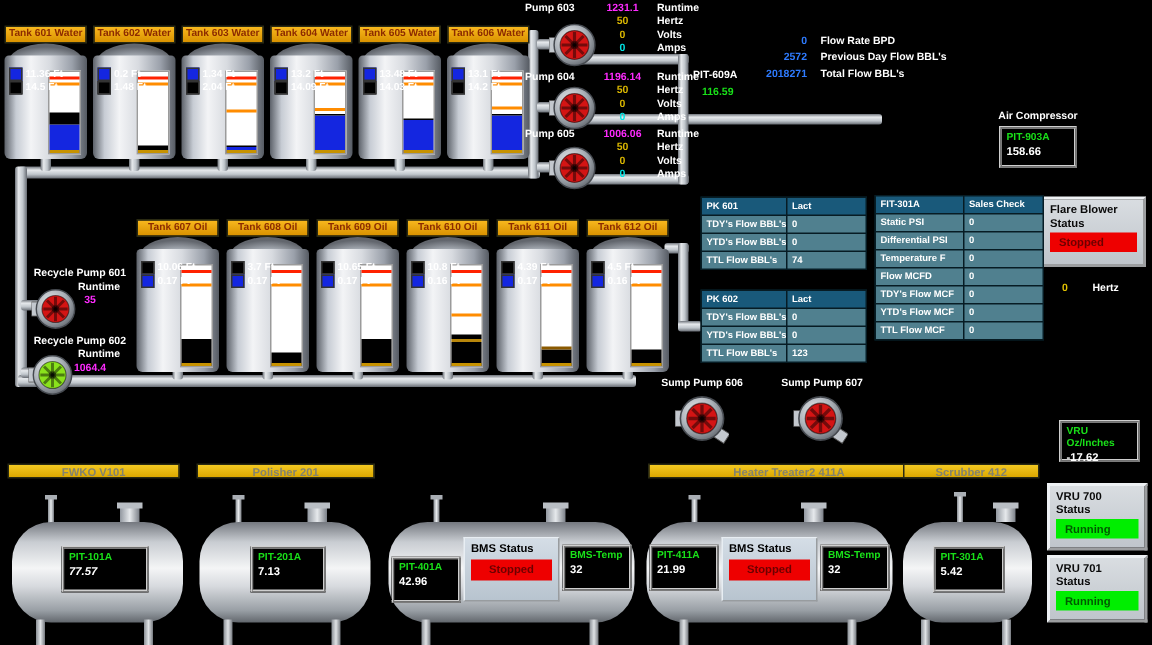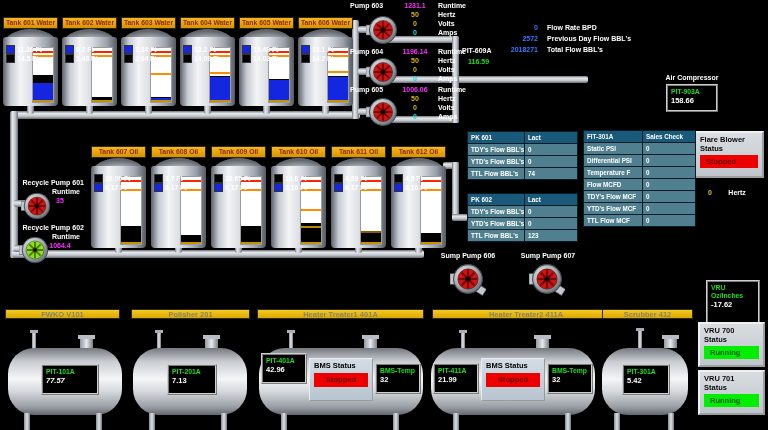--- a/index.html
+++ b/index.html
@@ -655,37 +655,36 @@
   <div class="abs lbl7" style="left:4px;top:179px;width:80px;text-align:right;">Recycle Pump 601</div>
   <div class="abs lbl7" style="left:4px;top:188px;width:76px;text-align:right;">Runtime</div>
   <div class="abs magenta" style="left:40px;top:197px;width:40px;text-align:center;font-size:7px;font-weight:bold;">35</div>
   <div class="abs lbl7" style="left:2px;top:224px;width:82px;text-align:right;">Recycle Pump 602</div>
   <div class="abs lbl7" style="left:2px;top:233px;width:78px;text-align:right;">Runtime</div>
   <div class="abs magenta" style="left:36px;top:242px;width:48px;text-align:center;font-size:7px;font-weight:bold;">1064.4</div>
 
   <div class="abs lbl7" style="left:436px;top:252px;width:64px;text-align:center;">Sump Pump 606</div>
   <div class="abs lbl7" style="left:516px;top:252px;width:64px;text-align:center;">Sump Pump 607</div>
 
-  <div class="black-box" style="left:706px;top:280px;width:54px;height:44px;">
+  <div class="black-box" style="left:706px;top:280px;width:54px;height:28px;">
     <div class="bb-tag"><span>VRU</span><br><span>Oz/Inches</span></div>
     <div class="bb-val">-17.62</div>
   </div>
 
   <div class="gray-box" style="left:698px;top:322px;width:67px;height:45px;">
     <div class="gb-title"><span>VRU 700</span><br><span>Status</span></div>
     <div class="status-bar bar-green" style="margin-top:2px;">Running</div>
   </div>
   <div class="gray-box" style="left:698px;top:370px;width:67px;height:45px;">
     <div class="gb-title"><span>VRU 701</span><br><span>Status</span></div>
     <div class="status-bar bar-green" style="margin-top:2px;">Running</div>
   </div>
 
   <div class="v-title" style="left:5px;width:115px;">FWKO V101</div>
   <div class="v-title" style="left:131px;width:119px;">Polisher 201</div>
-  <div class="v-title" style="left:257px;width:167px;">Heater Treater1 401A</div>
   <div class="v-title" style="left:432px;width:188px;">Heater Treater2 411A</div>
   <div class="v-title" style="left:602px;width:91px;">Scrubber 412</div>
 
   <div class="vessel" style="left:8px;width:114px;">
     <div class="v-noz" style="left:24px;"></div>
     <div class="v-flange" style="left:72px;"></div>
     <div class="v-body"></div>
     <div class="v-leg" style="left:16px;"></div>
     <div class="v-leg" style="left:88px;"></div>
     <div class="black-box" style="left:33px;top:34px;width:58px;height:31px;">
@@ -703,21 +702,21 @@
       <div class="bb-tag">PIT-201A</div>
       <div class="bb-val">7.13</div>
     </div>
   </div>
   <div class="vessel" style="left:259px;width:164px;">
     <div class="v-noz" style="left:30px;"></div>
     <div class="v-flange" style="left:105px;"></div>
     <div class="v-body"></div>
     <div class="v-leg" style="left:22px;"></div>
     <div class="v-leg" style="left:134px;"></div>
-    <div class="black-box" style="left:2px;top:23px;width:46px;height:31px;">
+    <div class="black-box" style="left:2px;top:41px;width:46px;height:31px;">
       <div class="bb-tag">PIT-401A</div>
       <div class="bb-val">42.96</div>
     </div>
     <div class="bms-panel" style="left:50px;width:64px;">
       <div class="bp-title">BMS Status</div>
       <div class="status-bar bar-red">Stopped</div>
     </div>
     <div class="black-box" style="left:116px;top:33px;width:46px;height:31px;">
       <div class="bb-tag">BMS-Temp</div>
       <div class="bb-val">32</div>

